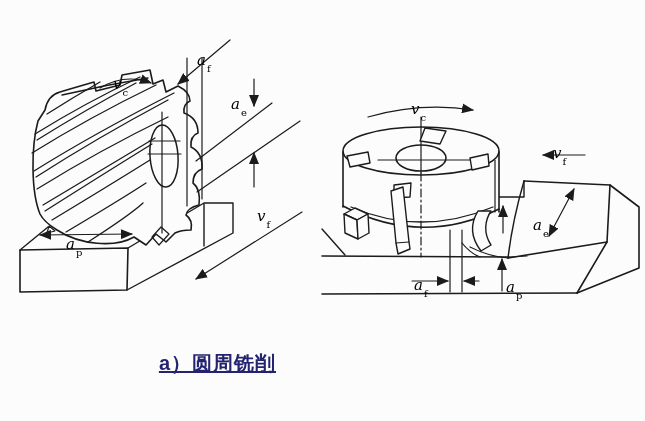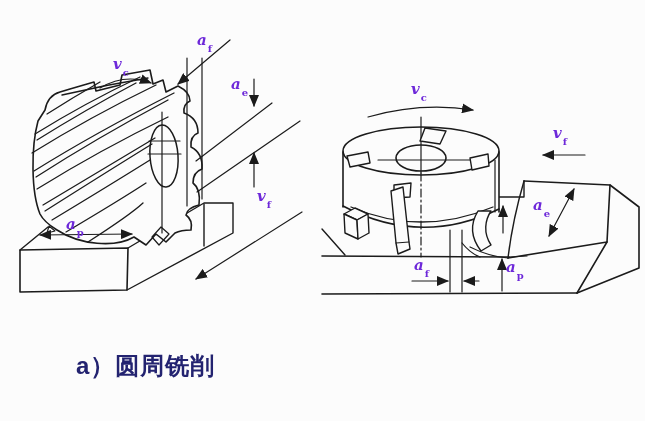--- a/index.html
+++ b/index.html
@@ -7,45 +7,47 @@
     width:645px;height:421px;position:relative;overflow:hidden;
     background:#fcfcfc;
     font-family:"Liberation Sans", sans-serif;
   }
   #stage{position:absolute;left:0;top:0;width:645px;height:421px;}
   svg{position:absolute;left:0;top:0;}
   .dim-label{
     position:absolute;
     font-family:"DejaVu Serif", serif;
     font-style:italic;
-    font-weight:700;
+    font-weight:400;
     font-size:15px;
-    color:#6d28d9;
+    color:#000000;
     line-height:1;
     white-space:nowrap;
     user-select:none;
+    margin-top:20px;
   }
   .dim-label sub{
     font-size:10px;
     font-style:normal;
     font-family:"DejaVu Serif", serif;
     position:relative;
     top:3px;
     left:1px;
   }
   .caption{
     position:absolute;
     width:200px;
-    text-align:left;
+    text-align:right;
     font-family:"Liberation Sans", sans-serif;
     font-weight:bold;
-    font-size:24px;
+    font-size:20px;
     letter-spacing:1px;
     color:#232370;
     white-space:nowrap;
+    text-decoration:underline;
   }
   #caption-a{left:76px;top:350px;}
   #caption-b{left:323px;top:348px;}
 </style>
 </head>
 <body>
 
 <div id="stage">
 
 <svg width="645" height="421" viewBox="0 0 645 421">

